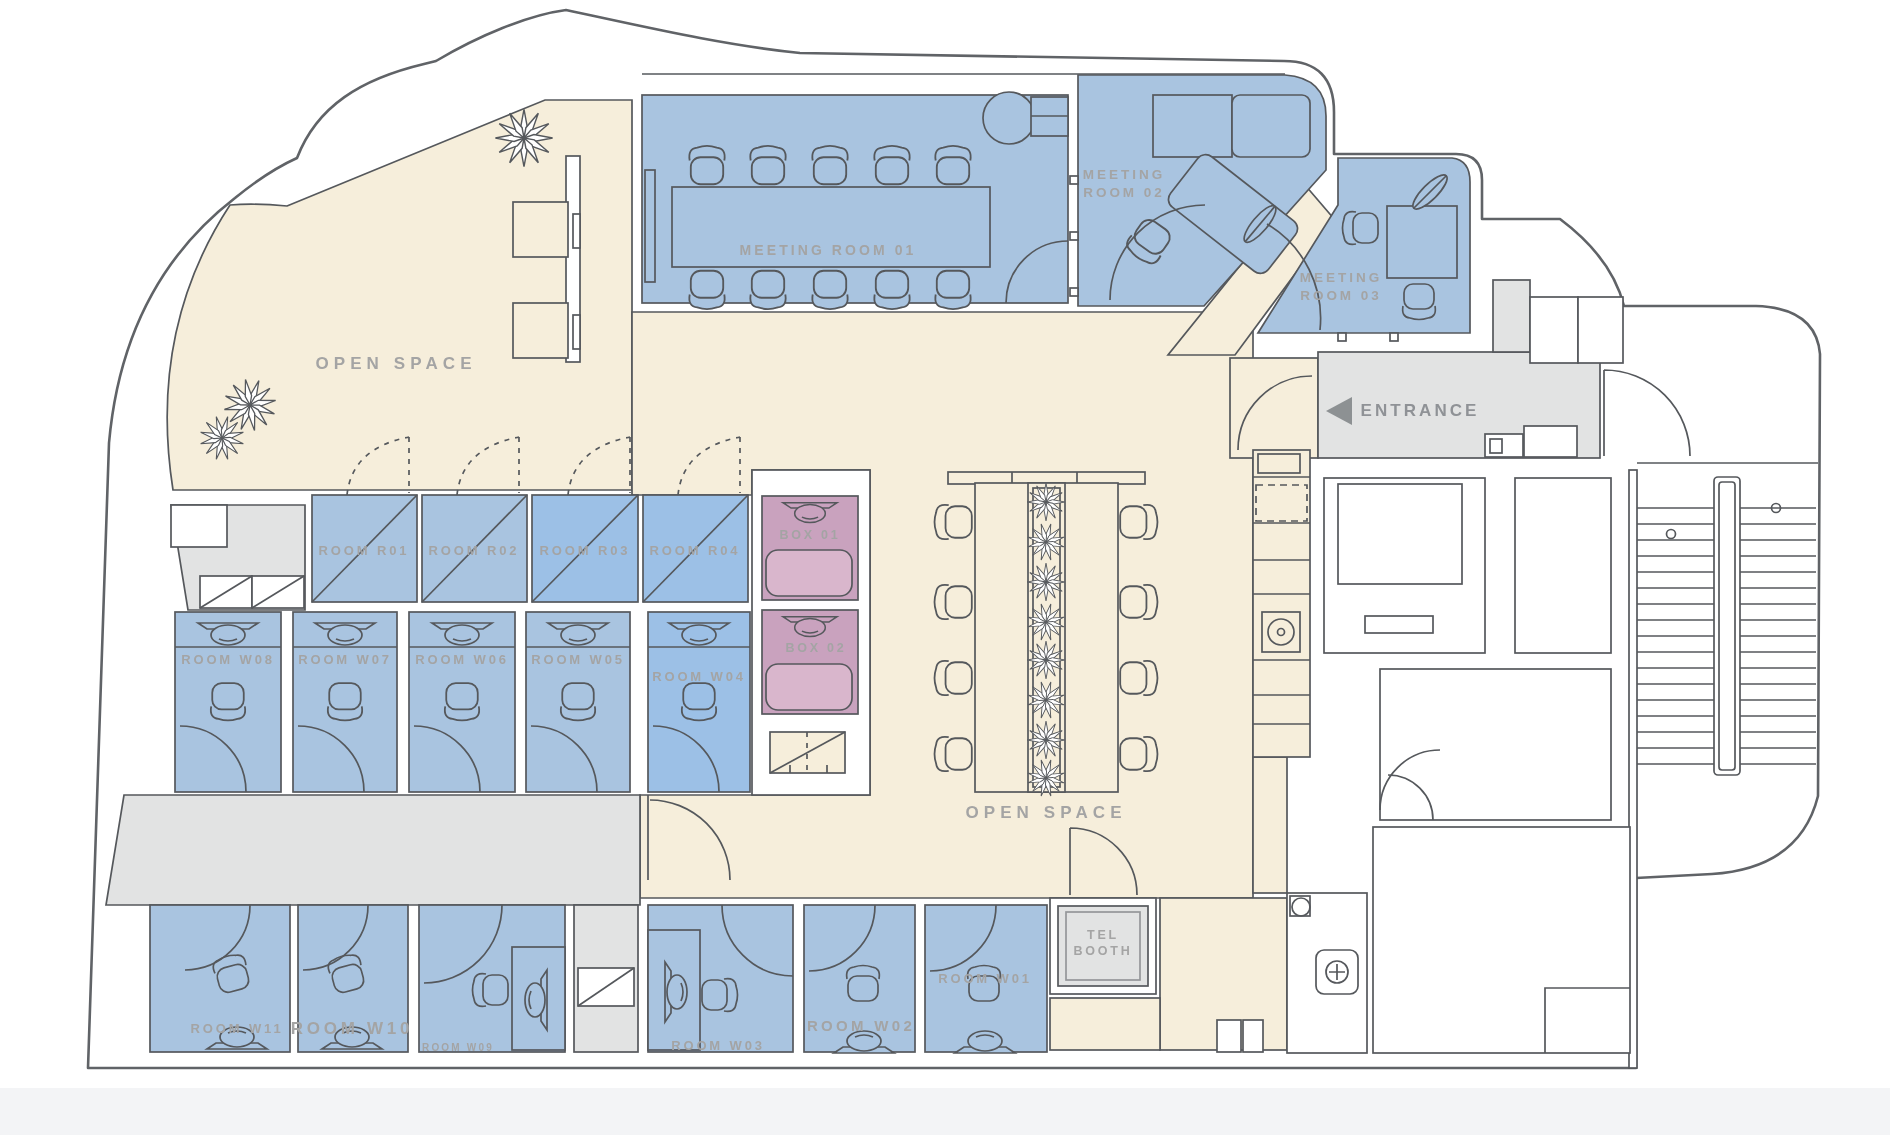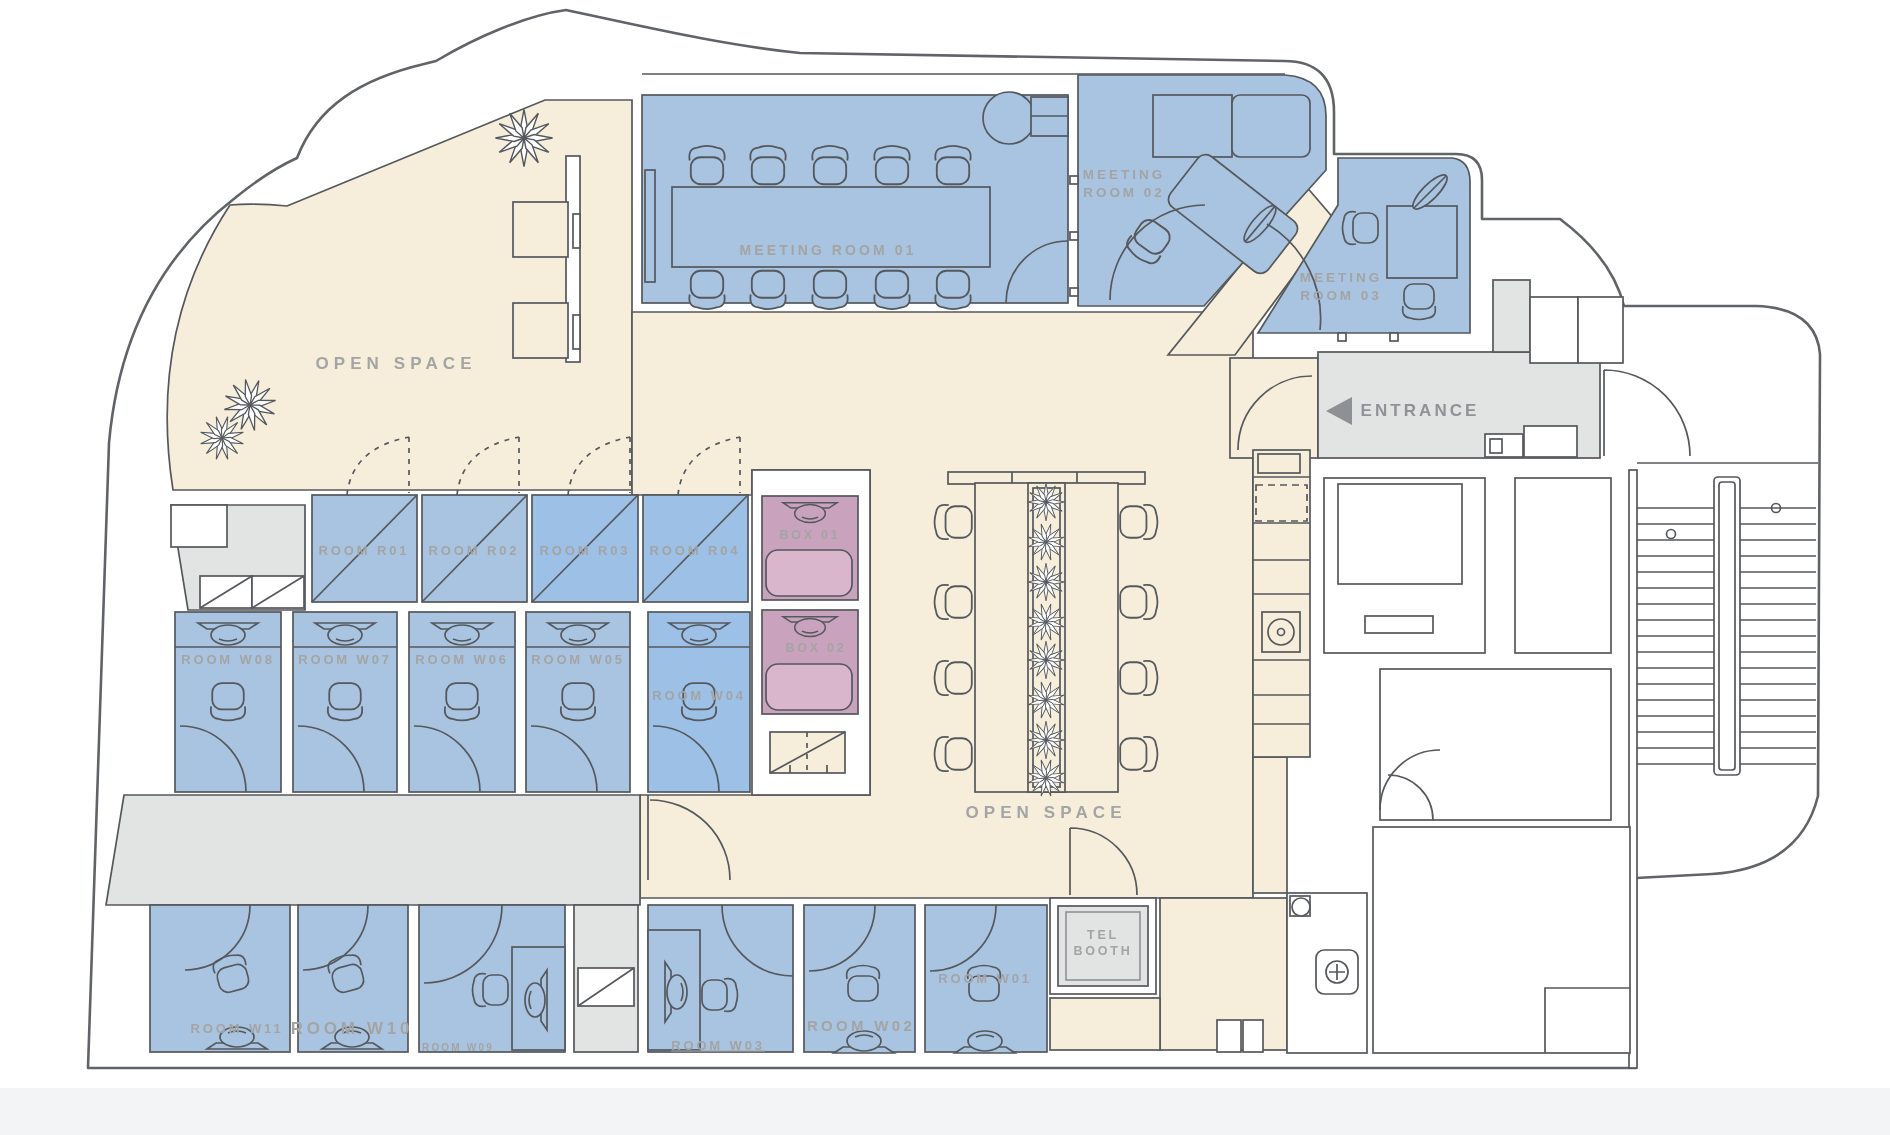--- a/index.html
+++ b/index.html
@@ -335,25 +335,25 @@
 ROOM 03</div>
   <div class="lbl" style="left:1420px;top:411px;font-size:17px;color:#8f9296;letter-spacing:.18em;">ENTRANCE</div>
   <div class="lbl" style="left:364px;top:551px;font-size:13px;">ROOM R01</div>
   <div class="lbl" style="left:474px;top:551px;font-size:13px;">ROOM R02</div>
   <div class="lbl" style="left:585px;top:551px;font-size:13px;">ROOM R03</div>
   <div class="lbl" style="left:695px;top:551px;font-size:13px;">ROOM R04</div>
   <div class="lbl" style="left:228px;top:660px;font-size:13px;">ROOM W08</div>
   <div class="lbl" style="left:345px;top:660px;font-size:13px;">ROOM W07</div>
   <div class="lbl" style="left:462px;top:660px;font-size:13px;">ROOM W06</div>
   <div class="lbl" style="left:578px;top:660px;font-size:13px;">ROOM W05</div>
-  <div class="lbl" style="left:699px;top:696px;font-size:13px;">ROOM W04</div>
+  <div class="lbl" style="left:699px;top:677px;font-size:13px;">ROOM W04</div>
   <div class="lbl" style="left:810px;top:535px;font-size:12.5px;">BOX 01</div>
   <div class="lbl" style="left:810px;top:648px;font-size:12.5px;margin-left:6px;">BOX 02</div>
   <div class="lbl big" style="left:1046px;top:813px;font-size:17px;">OPEN SPACE</div>
   <div class="lbl" style="left:237px;top:1029px;font-size:13px;">ROOM W11</div>
   <div class="lbl" style="left:352px;top:1029px;font-size:17px;text-align:center;">ROOM W10</div>
   <div class="lbl" style="left:458px;top:1047px;font-size:10px;">ROOM W09</div>
-  <div class="lbl" style="left:718px;top:1046px;font-size:13px;text-decoration:underline;">ROOM W03</div>
+  <div class="lbl" style="left:718px;top:1046px;font-size:13px;">ROOM W03</div>
   <div class="lbl" style="left:861px;top:1026px;font-size:15px;">ROOM W02</div>
   <div class="lbl" style="left:985px;top:979px;font-size:13px;text-align:right;">ROOM W01</div>
   <div class="lbl" style="left:1103px;top:943px;font-size:12.5px;">TEL
 BOOTH</div>
 </div>
 
 </body></html>

